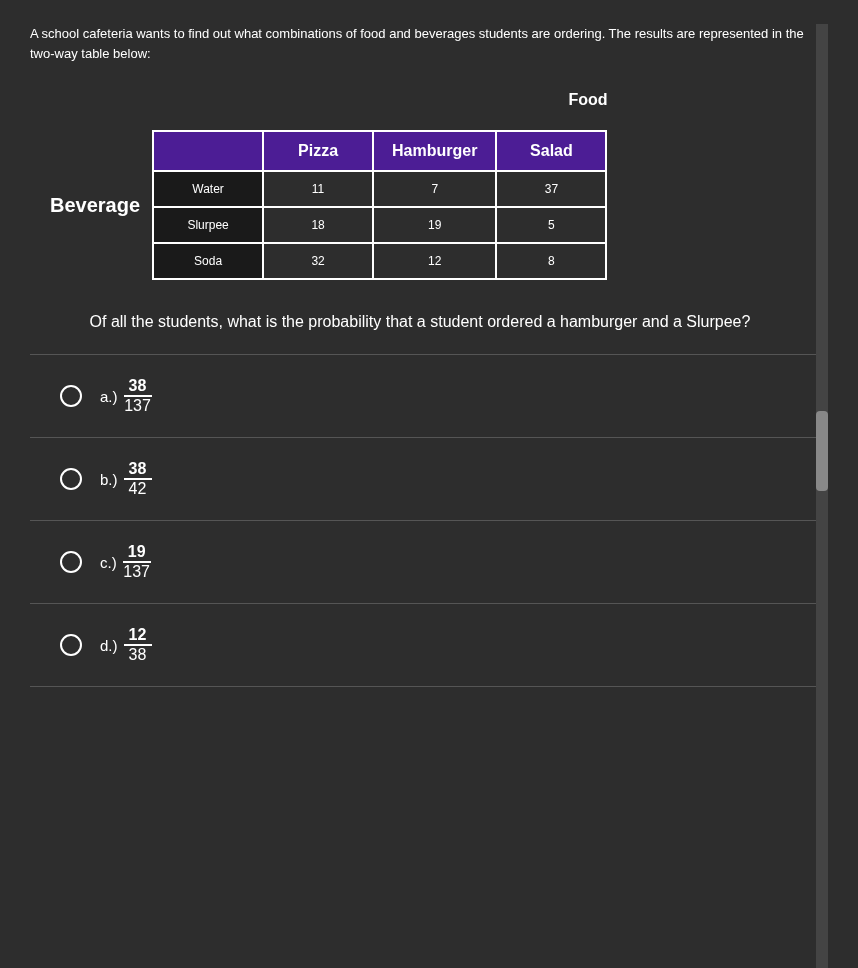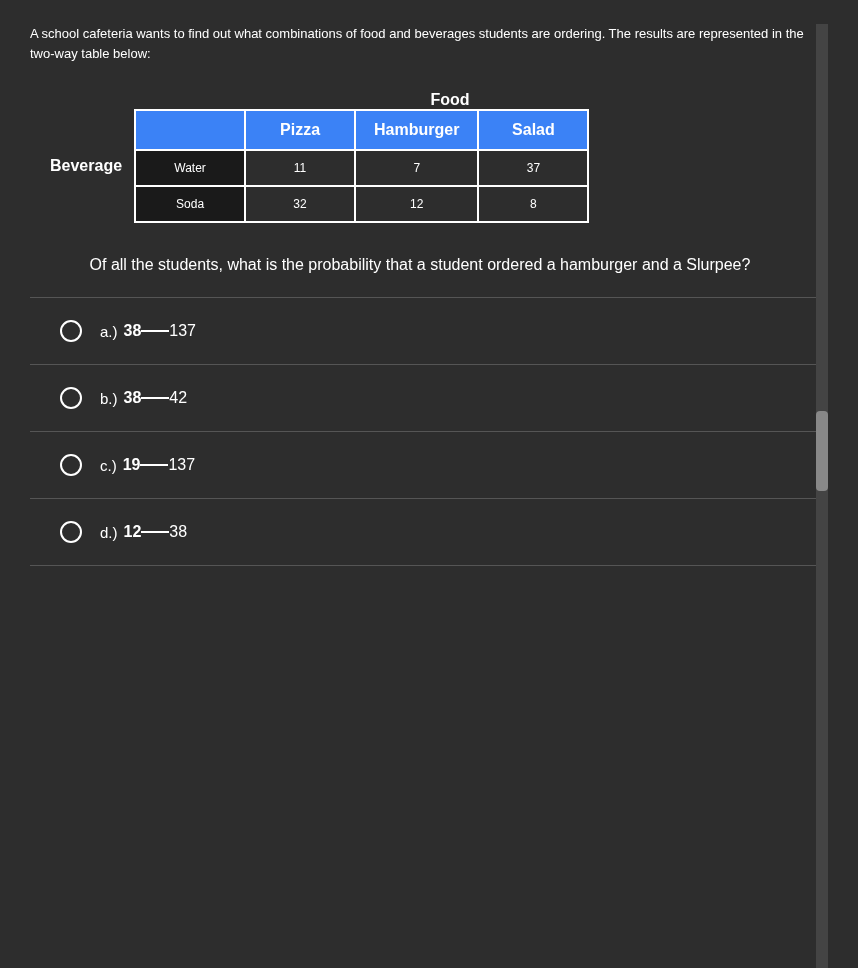--- a/index.html
+++ b/index.html
@@ -16,41 +16,41 @@
     .question-text {
       font-size: 13px;
       font-weight: 500;
       line-height: 1.5;
       margin-bottom: 28px;
       max-width: 800px;
     }
 
     .food-label-row {
       display: flex;
-      justify-content: flex-start;
-      margin-bottom: 0;
+      justify-content: flex-end;
+      margin-bottom: 21px;
       margin-left: 180px;
     }
 
     .food-label {
       font-size: 16px;
       font-weight: bold;
       text-align: center;
       width: 480px;
     }
 
     .table-wrapper {
       display: flex;
       align-items: center;
       margin-bottom: 30px;
       margin-left: 20px;
     }
 
     .beverage-label {
-      font-size: 16px;
+      font-size: 20px;
       font-weight: bold;
       writing-mode: horizontal-tb;
       margin-right: 12px;
       align-self: center;
     }
 
     .two-way-table {
       border-collapse: collapse;
       background-color: #2d2d2d;
     }
@@ -64,21 +64,21 @@
       min-width: 110px;
     }
 
     .two-way-table .bev-name {
       background-color: #1a1a1a;
       font-weight: 500;
       min-width: 100px;
     }
 
     .two-way-table .header-row th {
-      background-color: #3b82f6;
+      background-color: #4c1d95;
       font-weight: bold;
       font-size: 16px;
     }
 
     .two-way-table .empty-corner {
       background-color: #2d2d2d;
       border: 2px solid #ffffff;
     }
 
     .follow-up-text {
@@ -109,21 +109,21 @@
       height: 22px;
       border-radius: 50%;
       border: 2.5px solid #ffffff;
       background: transparent;
       flex-shrink: 0;
       cursor: pointer;
     }
 
     .fraction-inner {
       display: flex;
-      flex-direction: row;
+      flex-direction: column;
       align-items: center;
       justify-content: flex-end;
     }
 
     .fraction-inner .numerator {
       font-size: 16px;
       font-weight: bold;
     }
 
     .fraction-inner .fraction-bar {
@@ -191,20 +191,26 @@
         </tr>
       </thead>
       <tbody>
         <tr>
           <td class="bev-name">Water</td>
           <td>11</td>
           <td>7</td>
           <td>37</td>
         </tr>
         <tr>
+          <td class="bev-name">Slurpee</td>
+          <td>18</td>
+          <td>19</td>
+          <td>5</td>
+        </tr>
+        <tr>
           <td class="bev-name">Soda</td>
           <td>32</td>
           <td>12</td>
           <td>8</td>
         </tr>
       </tbody>
     </table>
   </div>
 
   <div class="follow-up-text">Of all the students, what is the probability that a student ordered a hamburger and a Slurpee?</div>

